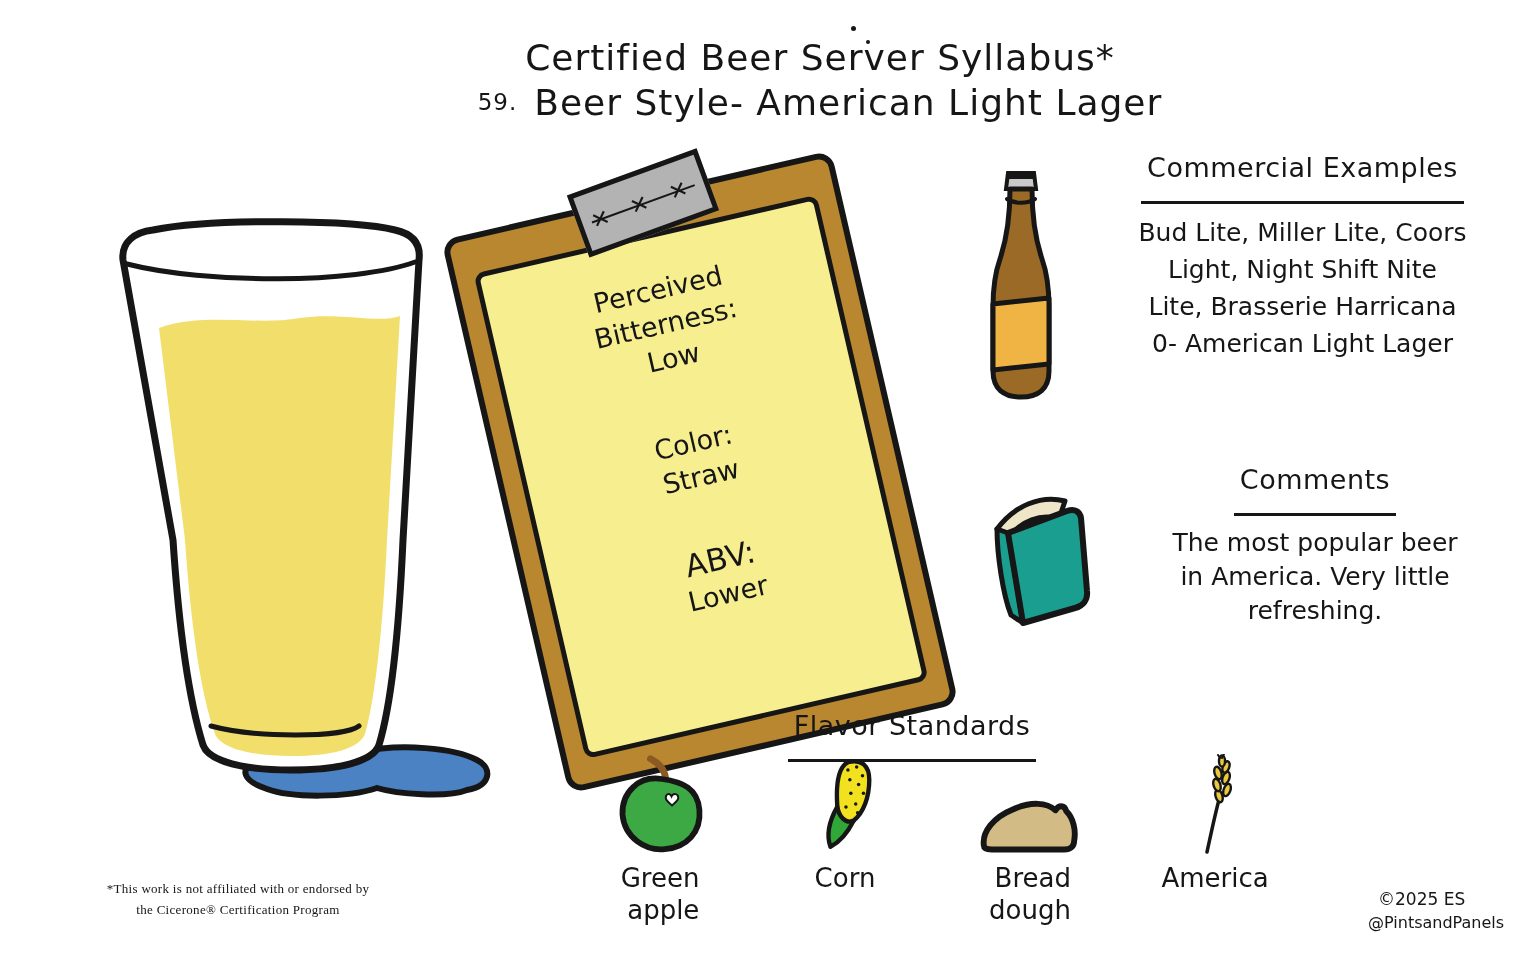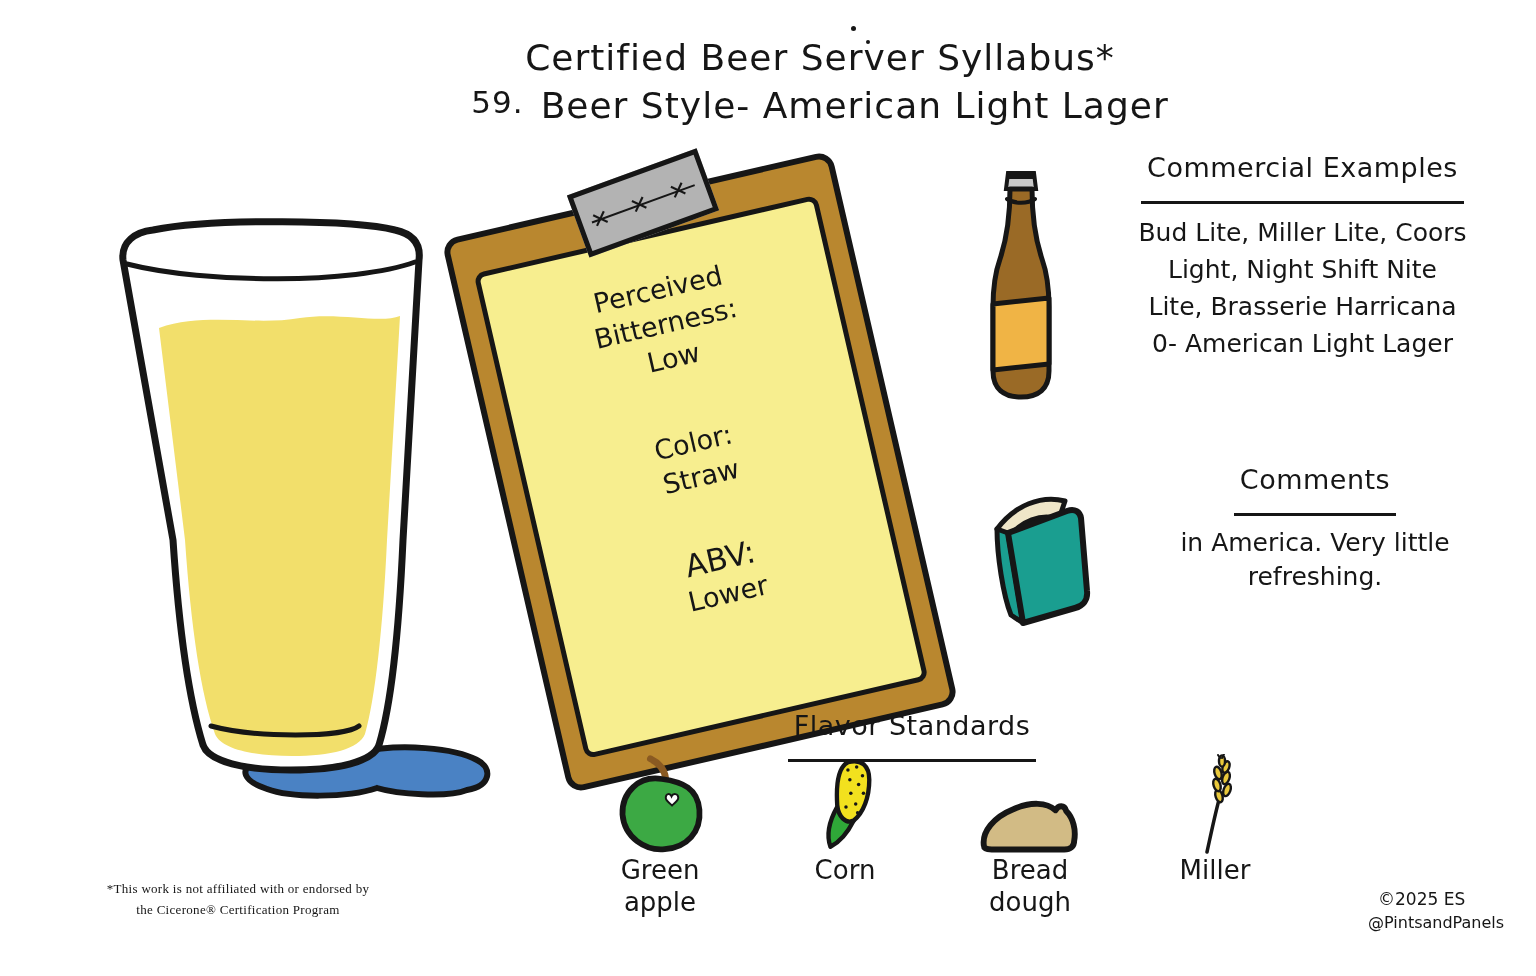--- a/index.html
+++ b/index.html
@@ -9,21 +9,21 @@
     --husk:#2FA838; --dough:#D2BB85; --wheat:#E8C83C; --stem:#8a5a22;
   }
   *{margin:0;padding:0;box-sizing:border-box;}
   html,body{width:1536px;height:976px;overflow:hidden;background:#ffffff;
     font-family:"DejaVu Sans", sans-serif; color:var(--ink);}
   .abs{position:absolute;}
 
   
   #title-block{left:400px;top:36px;width:840px;text-align:center;line-height:44px;}
   .title-line{font-size:36px;letter-spacing:1px;font-weight:500;}
-  .lesson-num{font-size:31px;vertical-align:5px;margin-right:17px;}
+  .lesson-num{font-size:23px;vertical-align:5px;margin-right:17px;}
 
   
   .section-heading{display:inline-block;font-size:27px;font-weight:500;
     border-bottom:3px solid var(--ink);padding:0 6px 18px 6px;letter-spacing:0.5px;}
 
   
   #commercial-block{left:1080px;top:152px;width:445px;text-align:center;}
   #commercial-block .body{margin-top:10px;font-size:25px;line-height:37px;}
 
   
@@ -44,21 +44,21 @@
     color:var(--ink);}
   .paper-group{text-align:center;font-size:27px;line-height:35px;}
   .pg1{margin-top:34px;} .pg2{margin-top:52px;} .pg3{margin-top:50px;}
   .abv-label{font-size:31px;}
 
   
   #flavor-heading-wrap{left:762px;top:710px;width:300px;text-align:center;}
   #flavor-row{left:585px;top:752px;width:705px;display:flex;gap:35px;}
   .flavor-item{width:150px;display:flex;flex-direction:column;align-items:center;}
   .flavor-icon{height:102px;display:flex;align-items:flex-end;justify-content:center;}
-  .flavor-label{font-size:26px;line-height:32px;text-align:center;
+  .flavor-label{margin-top:8px;font-size:26px;line-height:32px;text-align:right;
     white-space:pre-line;}
 
   
   #footnote{left:48px;top:878px;width:380px;text-align:center;font-size:13px;
     line-height:21px;white-space:pre-line;letter-spacing:0.3px;font-family:Liberation Serif, serif;}
   #signature{left:1368px;top:888px;width:165px;font-size:16px;line-height:23px;}
   #signature .copyright{padding-left:10px;font-size:17px;}
 
   .speck{width:5px;height:5px;border-radius:50%;background:var(--ink);}
   svg{display:block;}
@@ -125,20 +125,21 @@
 
 <svg class="abs" style="left:975px;top:483px;" width="120" height="152" viewBox="0 0 120 152">
   <path d="M22,46 C40,22 66,12 90,18 L84,36 C66,30 46,38 34,54 Z" style="fill:var(--pages)" stroke="#161616" stroke-width="5" stroke-linejoin="round"></path>
   <path d="M22,46 L33,50 L48,140 L36,132 C28,112 22,72 22,46 Z" style="fill:var(--book)" stroke="#161616" stroke-width="5" stroke-linejoin="round"></path>
   <path d="M33,50 L92,28 C100,25 105,29 106,35 L112,108 C113,117 108,123 100,125 L48,140 Z" style="fill:var(--book)" stroke="#161616" stroke-width="6" stroke-linejoin="round"></path>
 </svg>
 
 <div class="abs" id="comments-block">
   <div class="section-heading">Comments</div>
   <div class="body">
+    <div>The most popular beer</div>
     <div>in America. Very little</div>
     <div>refreshing.</div>
   </div>
 </div>
 
 <div class="abs" id="flavor-heading-wrap">
   <div class="section-heading">Flavor Standards</div>
 </div>
 
 <div class="abs" id="flavor-row">
@@ -196,21 +197,21 @@
           <ellipse cx="34" cy="36" rx="3.4" ry="6.4" transform="rotate(20 34 36)"></ellipse>
           <ellipse cx="24" cy="31" rx="3.4" ry="6.4" transform="rotate(-18 24 31)"></ellipse>
           <ellipse cx="33" cy="24" rx="3.4" ry="6.4" transform="rotate(20 33 24)"></ellipse>
           <ellipse cx="25" cy="19" rx="3.4" ry="6.4" transform="rotate(-18 25 19)"></ellipse>
           <ellipse cx="33" cy="13" rx="3.2" ry="6" transform="rotate(20 33 13)"></ellipse>
           <ellipse cx="29" cy="7" rx="3" ry="5.6"></ellipse>
         </g>
         <path d="M29,4 L31,0 M27,4 L25,1" stroke="#161616" stroke-width="2" stroke-linecap="round"></path>
       </svg>
     </div>
-    <div class="flavor-label">Miller</div>
+    <div class="flavor-label">America</div>
   </div>
 </div>
 
 <div class="abs" id="footnote">*This work is not affiliated with or endorsed by
 the Cicerone® Certification Program</div>
 
 <div class="abs" id="signature">
   <div class="copyright">©2025 ES</div>
   <div>@PintsandPanels</div>
 </div>

